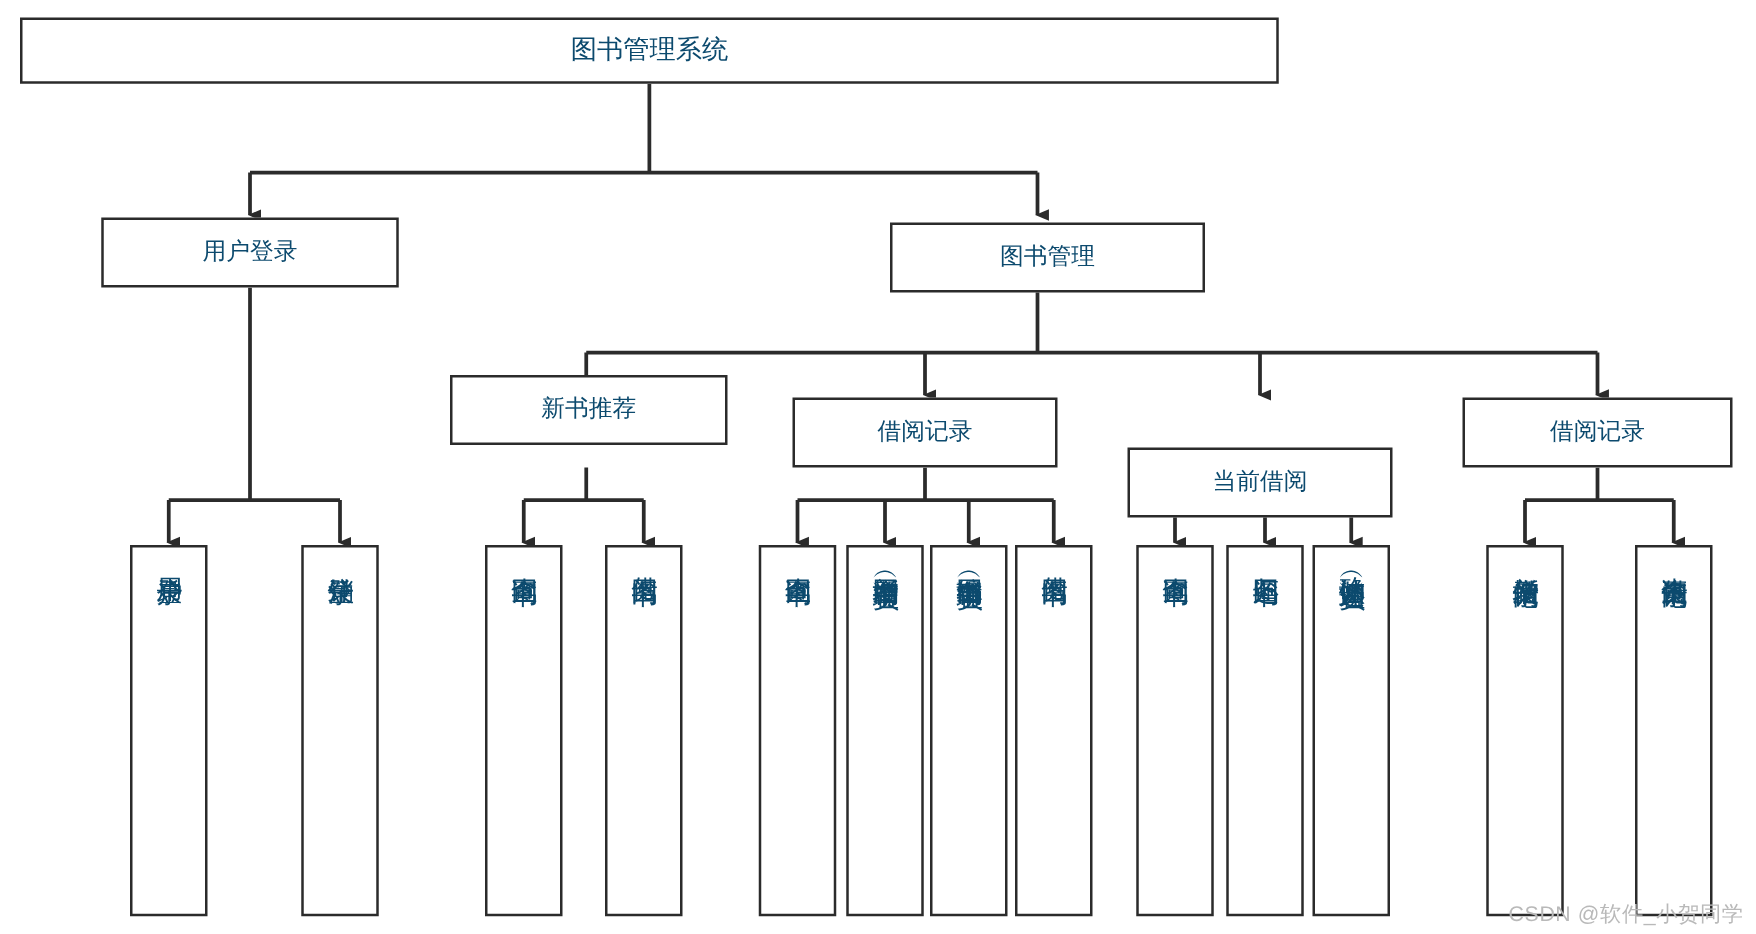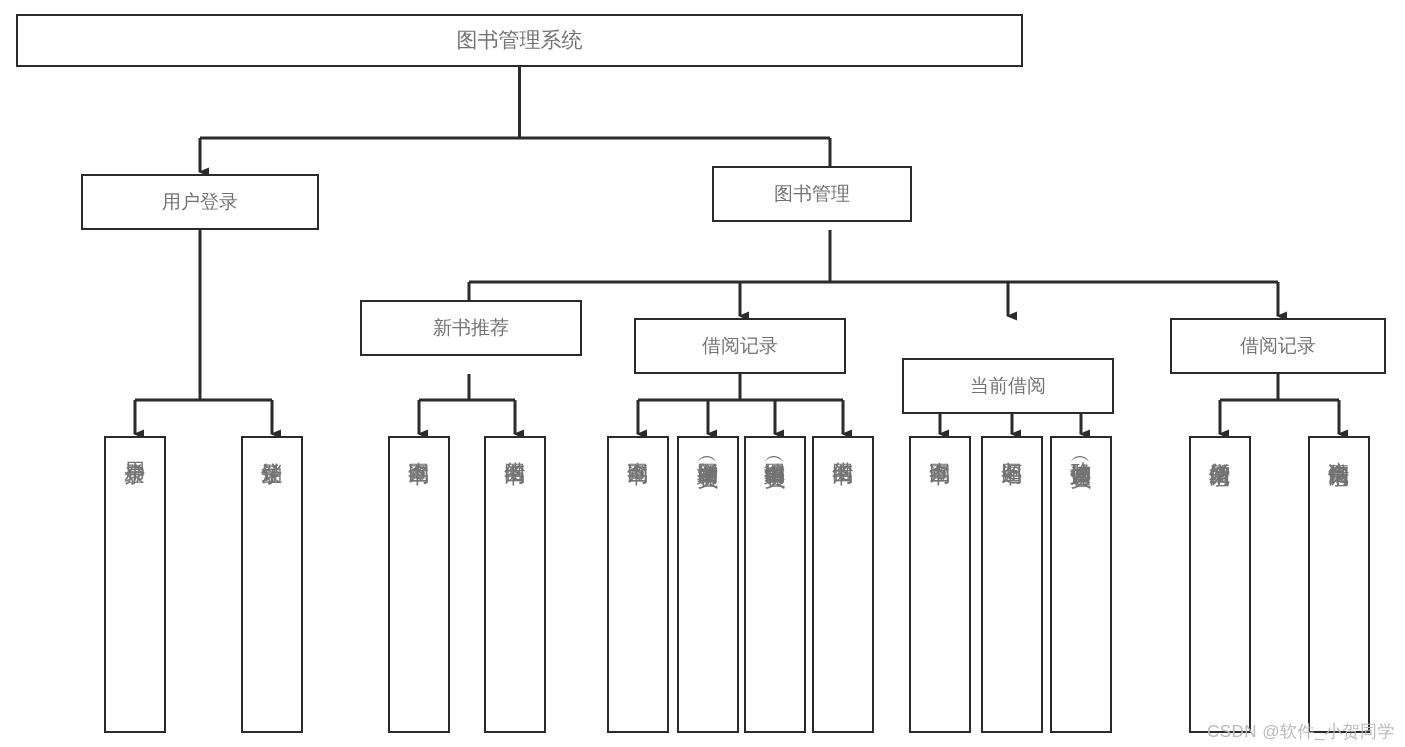--- a/index.html
+++ b/index.html
@@ -32,21 +32,21 @@
     position: absolute;
     box-sizing: border-box;
     background: #ffffff;
     border: 2px solid #2b2b2b;
     display: flex;
     align-items: center;
     justify-content: center;
     z-index: 2;
   }
   .node .label {
-    color: #737373;
+    color: #0c4a6e;
     text-align: center;
     line-height: 1.18;
     white-space: nowrap;
   }
   
   .node.root .label {
     font-size: 21px;
   }
   
   .node.branch .label {
@@ -129,21 +129,21 @@
       </g>
   </svg>
 
   <div id="node-layer">
       <div class="node root" style="left: 16px; top: 14px; width: 1007px; height: 53px;">
         <span class="label">图书管理系统</span>
       </div>
       <div class="node branch" style="left: 81px; top: 174px; width: 238px; height: 56px;">
         <span class="label">用户登录</span>
       </div>
-      <div class="node branch" style="left: 712px; top: 166px; width: 200px; height: 56px;">
+      <div class="node branch" style="left: 712px; top: 178px; width: 252px; height: 56px;">
         <span class="label">图书管理</span>
       </div>
       <div class="node branch" style="left: 360px; top: 300px; width: 222px; height: 56px; justify-content: center;">
         <span class="label">新书推荐</span>
       </div>
       <div class="node branch" style="left: 634px; top: 318px; width: 212px; height: 56px;">
         <span class="label">借阅记录</span>
       </div>
       <div class="node branch" style="left: 902px; top: 318px; width: 212px; height: 56px; margin-top: 40px;">
         <span class="label">当前借阅</span>

